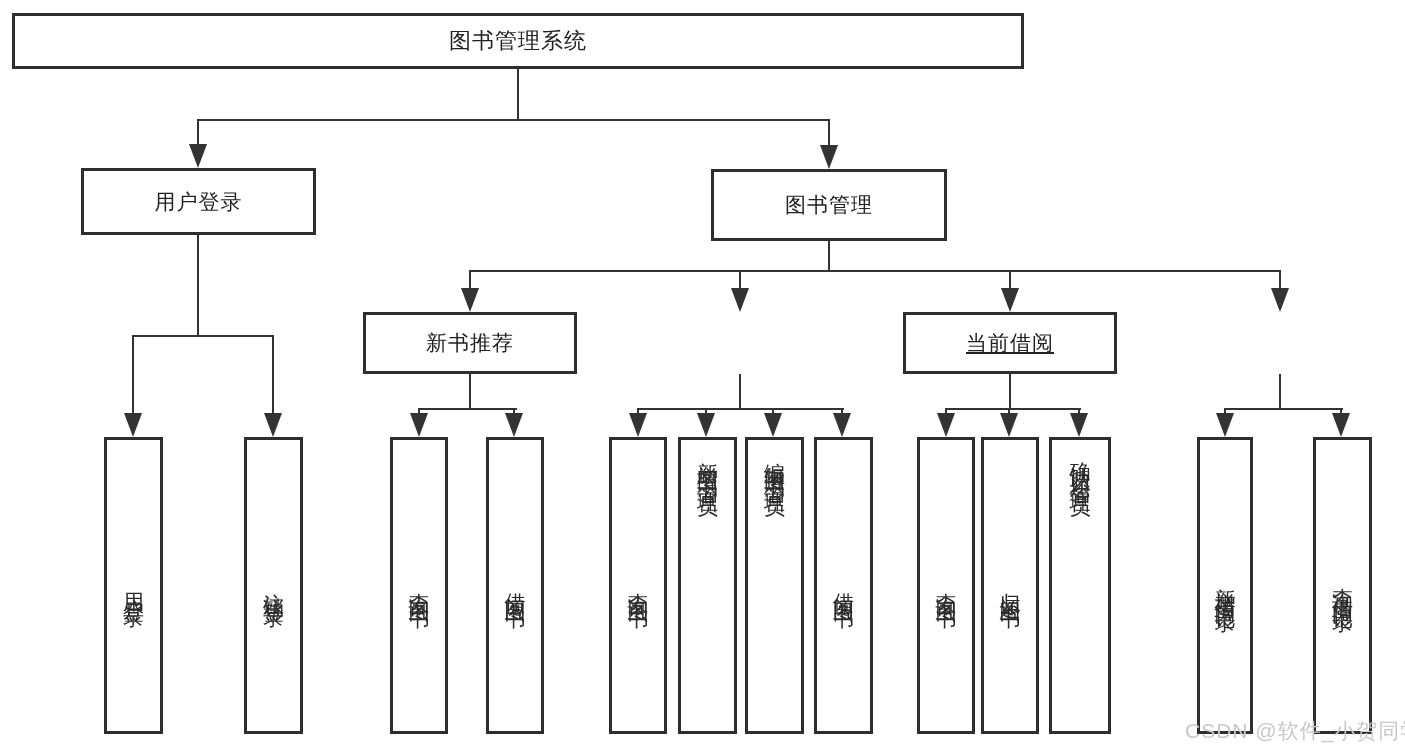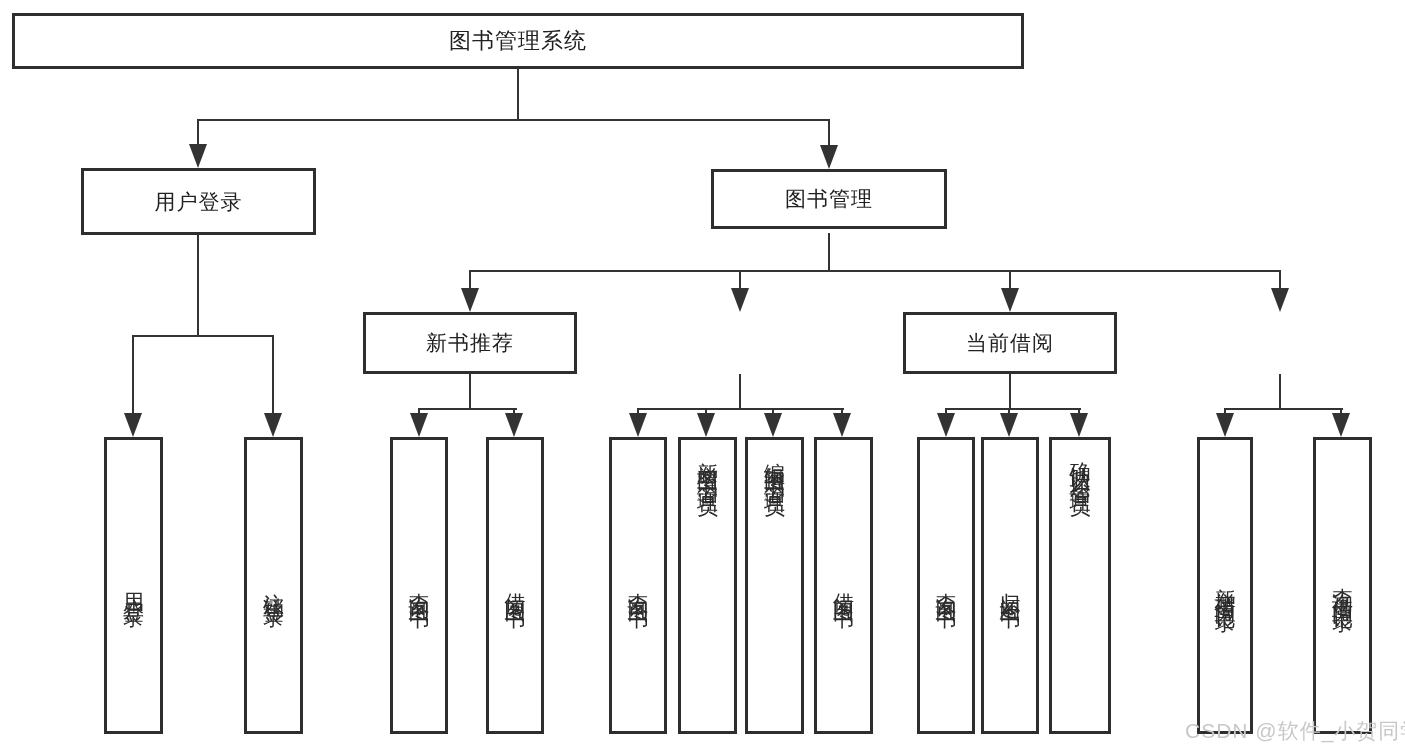--- a/index.html
+++ b/index.html
@@ -66,28 +66,28 @@
 
 <div class="canvas">
 
   <div class="node node--root" style="left:12px;top:13px;width:1012px;height:56px;text-align:right;">
     <span>图书管理系统</span>
   </div>
 
   <div class="node" style="left:81px;top:168px;width:235px;height:67px;">
     <span>用户登录</span>
   </div>
-  <div class="node" style="left:711px;top:169px;width:236px;height:60px;">
+  <div class="node" style="left:711px;top:169px;width:236px;height:72px;">
     <span>图书管理</span>
   </div>
 
   <div class="node" style="left:363px;top:312px;width:214px;height:62px;">
     <span>新书推荐</span>
   </div>
-  <div class="node" style="left:903px;top:312px;width:214px;height:62px;">
+  <div class="node" style="left:903px;top:312px;width:214px;height:62px;text-decoration:underline;">
     <span>当前借阅</span>
   </div>
 
   <div class="leaf" style="left:104px;width:59px;">
     <span>用户登录</span>
   </div>
   <div class="leaf" style="left:244px;width:59px;">
     <span>注销登录</span>
   </div>
 

